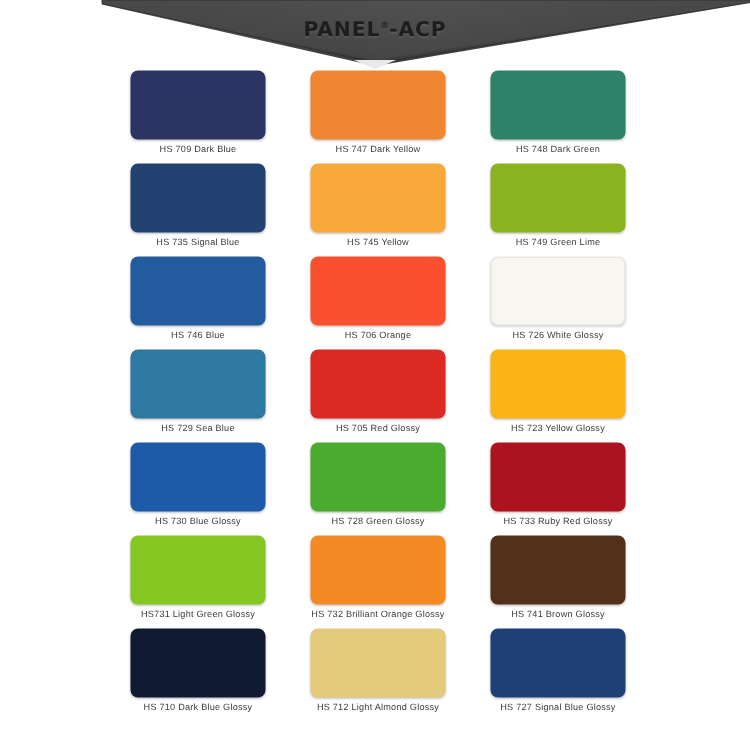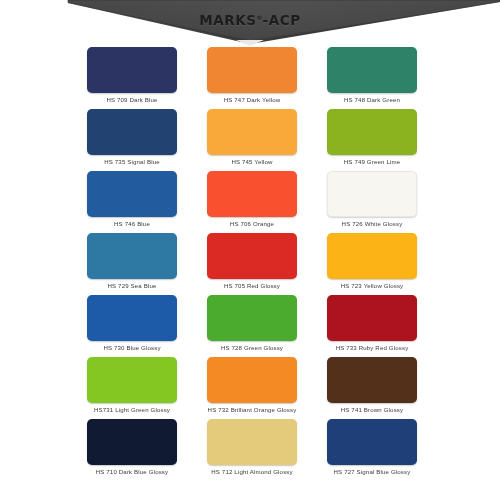--- a/index.html
+++ b/index.html
@@ -128,21 +128,21 @@
           <stop offset="50%" stop-color="#4e4e4e"></stop>
           <stop offset="100%" stop-color="#3f3f3f"></stop>
         </linearGradient>
       </defs>
       <polygon points="68,0 500,0 500,2 250,44 68,3" fill="url(#bgrad)"></polygon>
       <polygon points="68,0 500,0 500,1 250,40 68,2" fill="url(#bgrad2)" opacity="0.55"></polygon>
       <polygon points="68,0 500,0 500,1.5 252,42 68,2.5" fill="none" stroke="#2f2f2f" stroke-width="0.6"></polygon>
       <polygon points="236,40 264,40 250,46" fill="#e9e9e9"></polygon>
     </svg>
     <div class="logo-wrap">
-      <span class="logo-text"><span>MARKS</span><span class="logo-reg">®</span><span>-ACP</span></span>
+      <span class="logo-text"><span>PANEL</span><span class="logo-reg">®</span><span>-ACP</span></span>
       <span class="logo-sub">ALUMINIUM COMPOSITE PANEL</span>
     </div>
   </div>
 
   <div id="grid">
 
     <div class="row">
       <div class="cell">
         <div class="swatch" style="background-color: rgb(44, 52, 99);"></div>
         <div class="caption">HS 709 Dark Blue</div>

